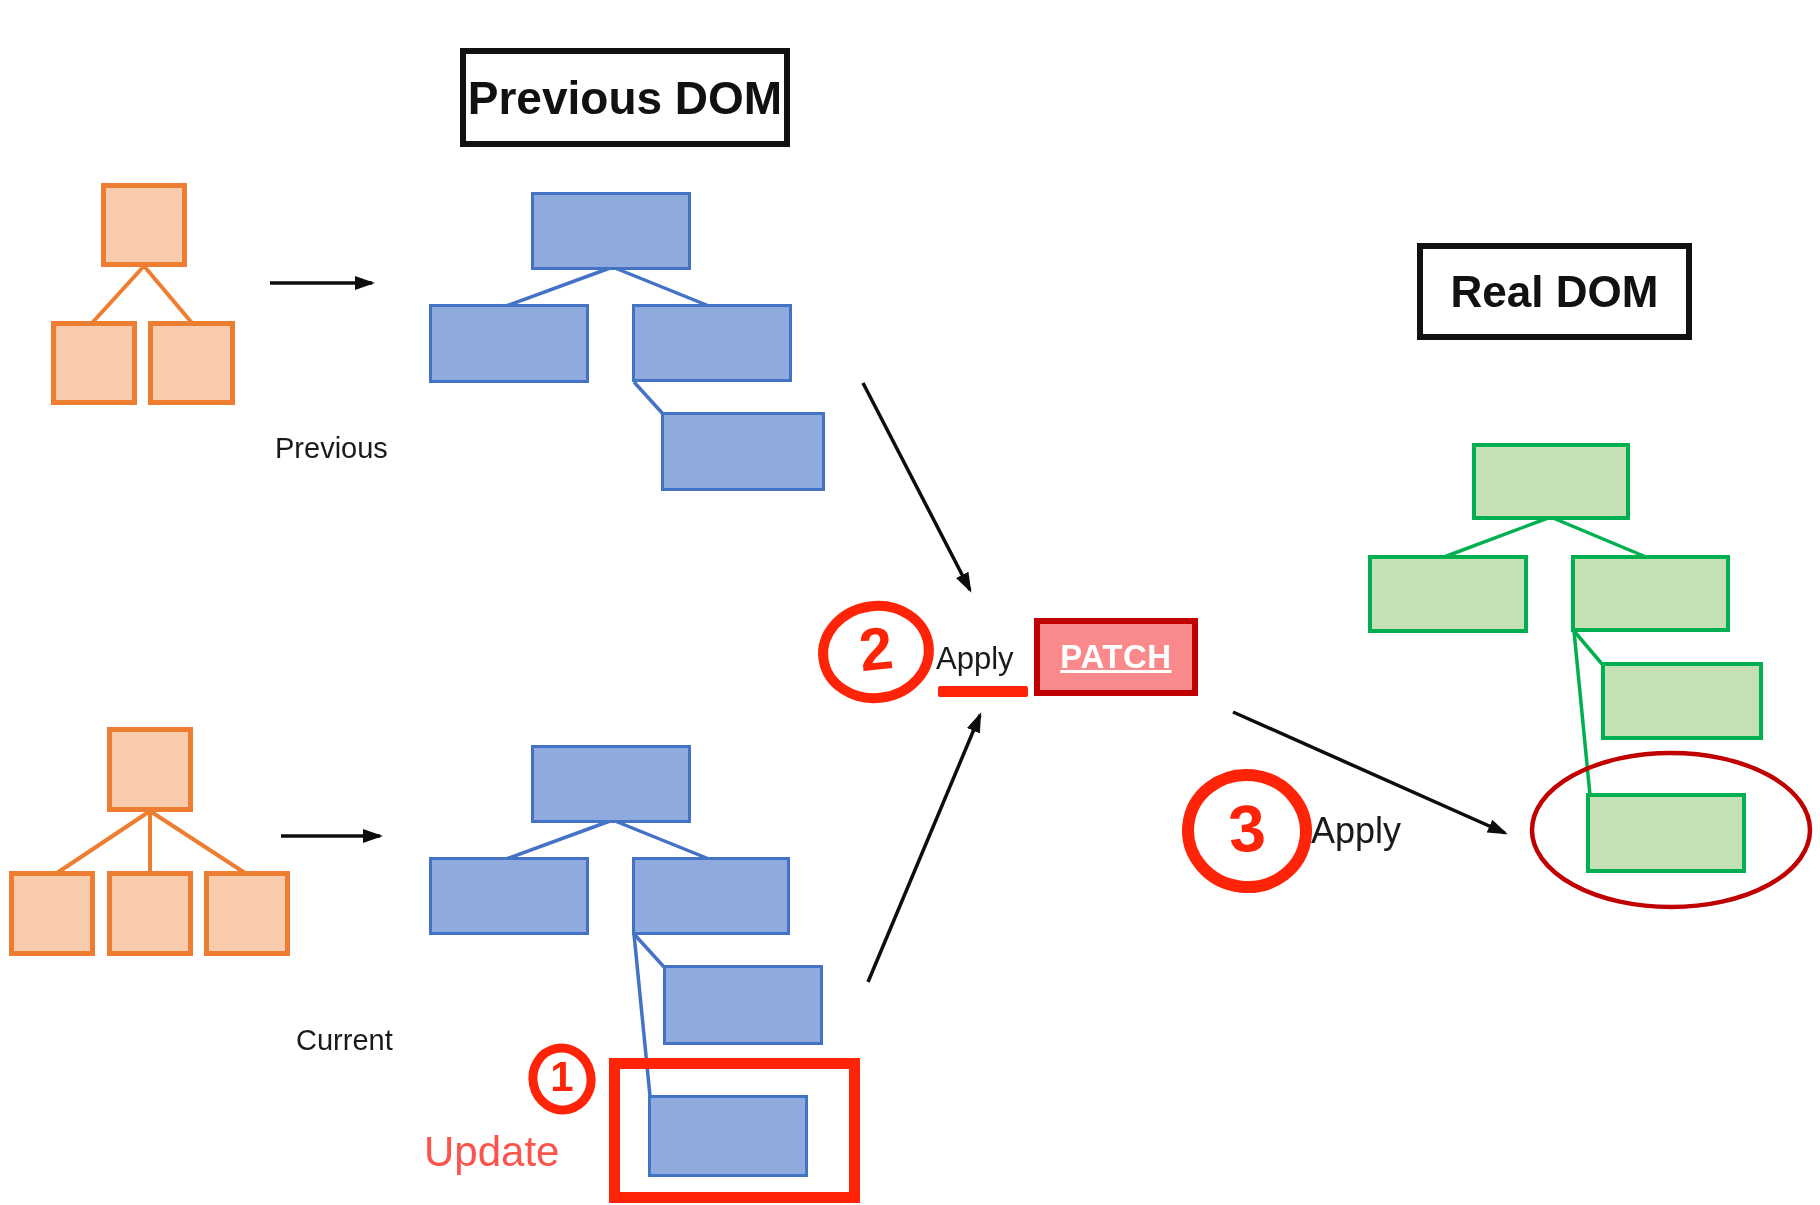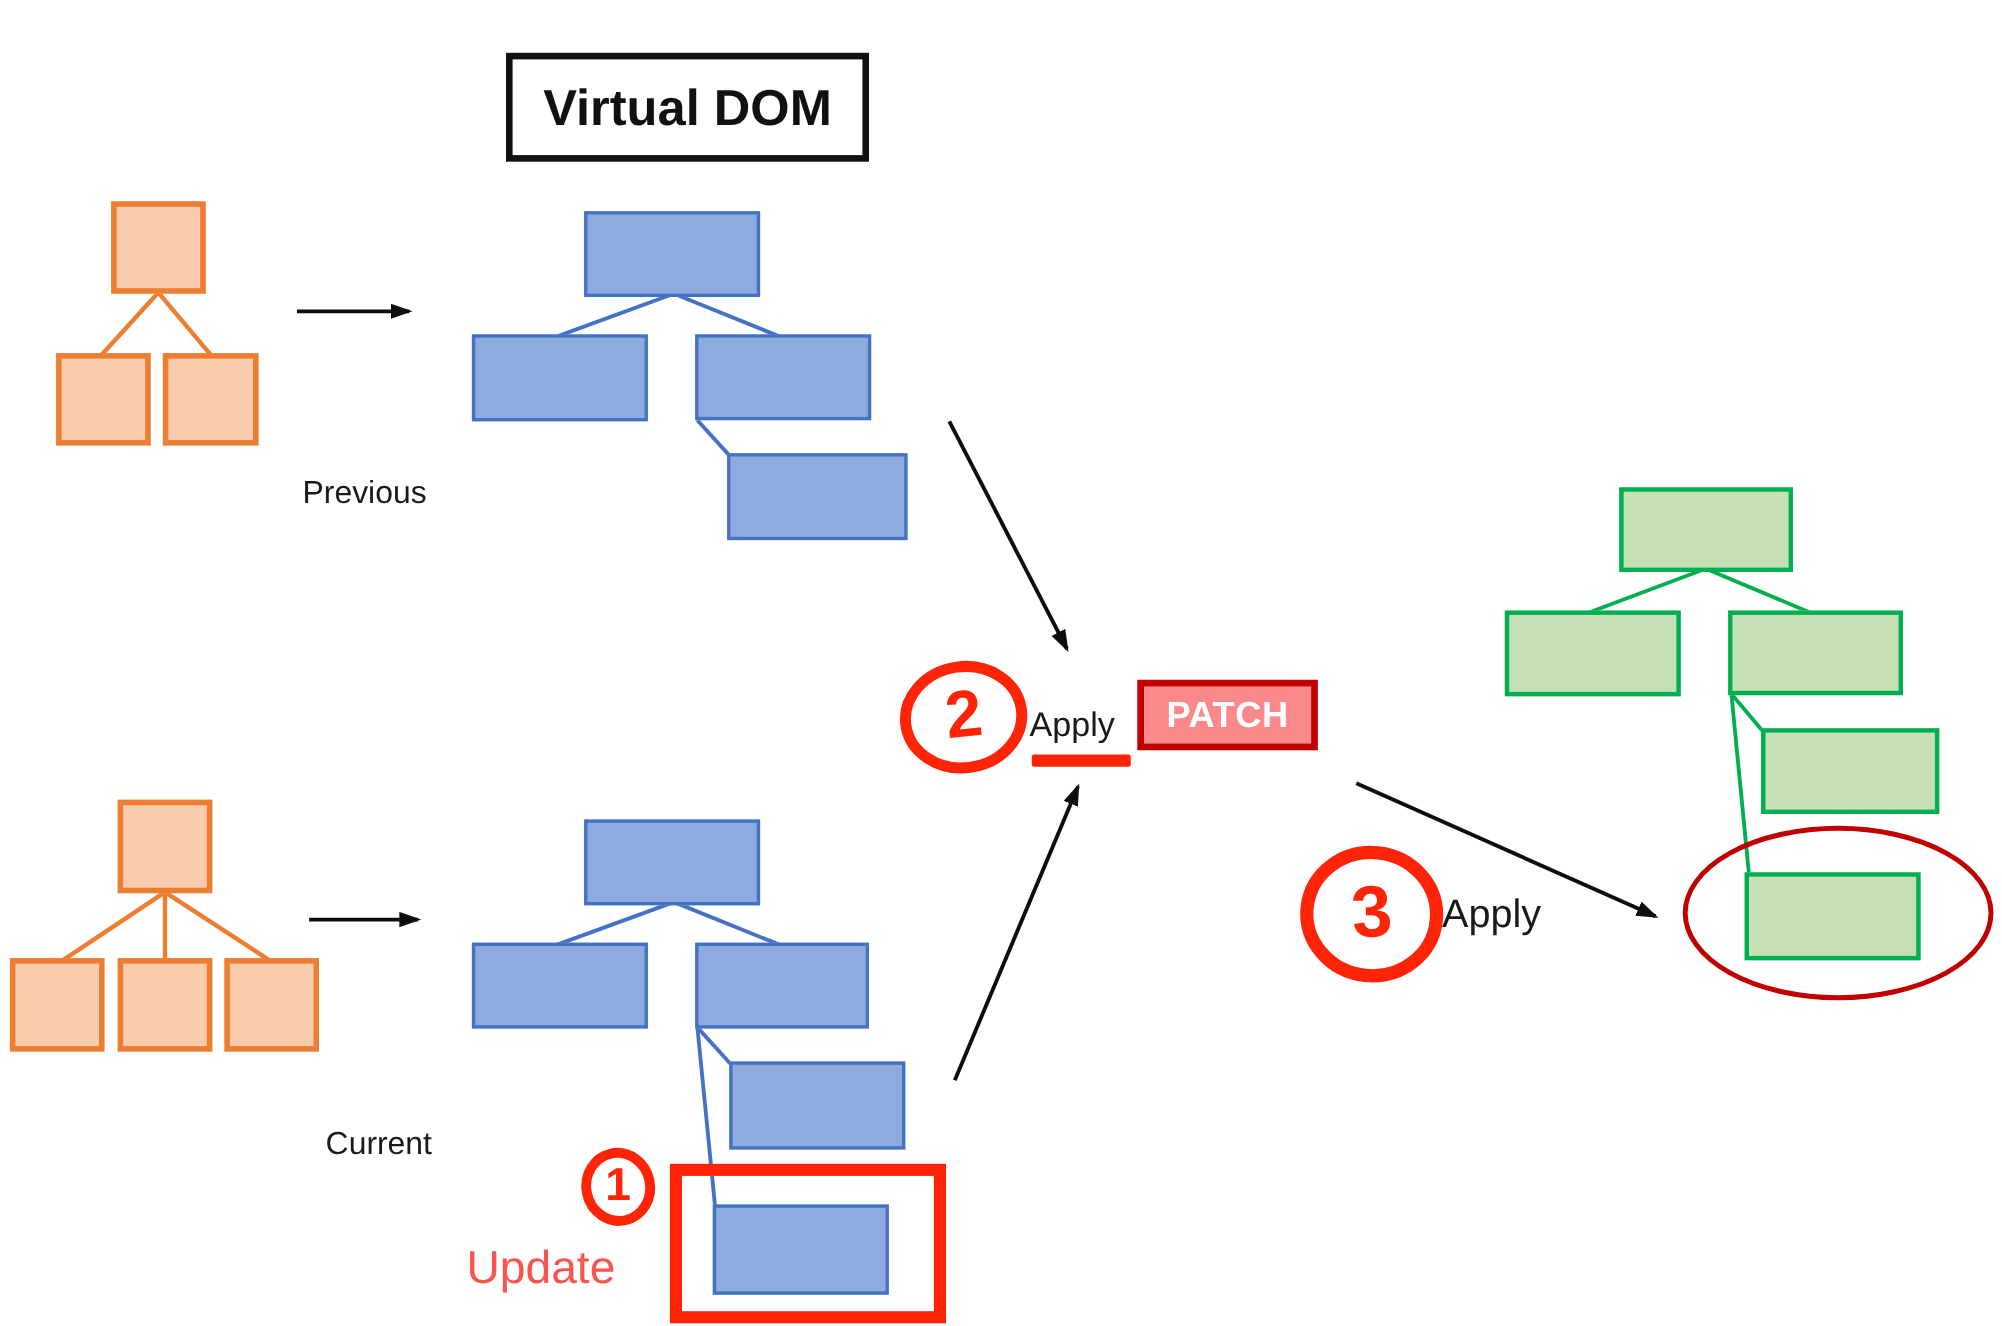--- a/index.html
+++ b/index.html
@@ -57,31 +57,32 @@
     white-space: nowrap;
   }
   #label-previous { left: 275px; top: 432px; font-size: 29px; text-align: right; }
   #label-current  { left: 296px; top: 1024px; font-size: 29px; }
   #label-diff     { left: 936px; top: 641px; font-size: 31px; }
   #label-apply    { left: 1311px; top: 810px; font-size: 36px; }
   #label-update   { left: 424px; top: 1128px; font-size: 42px; color: var(--update-red); }
   #patch-box {
     position: absolute;
     left: 1034px; top: 618px;
-    width: 164px; height: 64px;
+    width: 164px; height: 78px;
     box-sizing: border-box;
     border: 6px solid var(--dark-red);
     background: var(--patch-fill);
     color: var(--patch-text);
     font-weight: bold;
     font-size: 33px;
     letter-spacing: 0.5px;
     display: flex;
     align-items: center;
     justify-content: center;
+    text-decoration: underline;
   }
   #update-highlight-box {
     position: absolute;
     left: 609px; top: 1058px;
     width: 251px; height: 145px;
     box-sizing: border-box;
     border: 11px solid var(--annotation-red);
     background: transparent;
   }
   .step-num {
@@ -163,21 +164,24 @@
   <div class="node node-blue" style="left:663px; top:965px; width:160px; height:80px;"></div>
   <div class="node node-blue" style="left:648px; top:1095px; width:160px; height:82px;"></div>
 
   <div class="node node-green" style="left:1472px; top:443px; width:158px; height:77px;"></div>
   <div class="node node-green" style="left:1368px; top:555px; width:160px; height:78px;"></div>
   <div class="node node-green" style="left:1571px; top:555px; width:159px; height:77px;"></div>
   <div class="node node-green" style="left:1601px; top:662px; width:162px; height:78px;"></div>
   <div class="node node-green" style="left:1586px; top:793px; width:160px; height:80px;"></div>
 
   <div class="title-box" id="virtual-dom-title">
-    <span>Virtual DOM</span>
+    <span>Previous DOM</span>
+  </div>
+  <div class="title-box" id="real-dom-title">
+    <span>Real DOM</span>
   </div>
 
   <div class="diagram-label" id="label-previous">Previous</div>
   <div class="diagram-label" id="label-current">Current</div>
   <div class="diagram-label" id="label-diff">Apply</div>
   <div class="diagram-label" id="label-apply">Apply</div>
   <div class="diagram-label" id="label-update">Update</div>
 
   <div id="patch-box">
     <span>PATCH</span>

